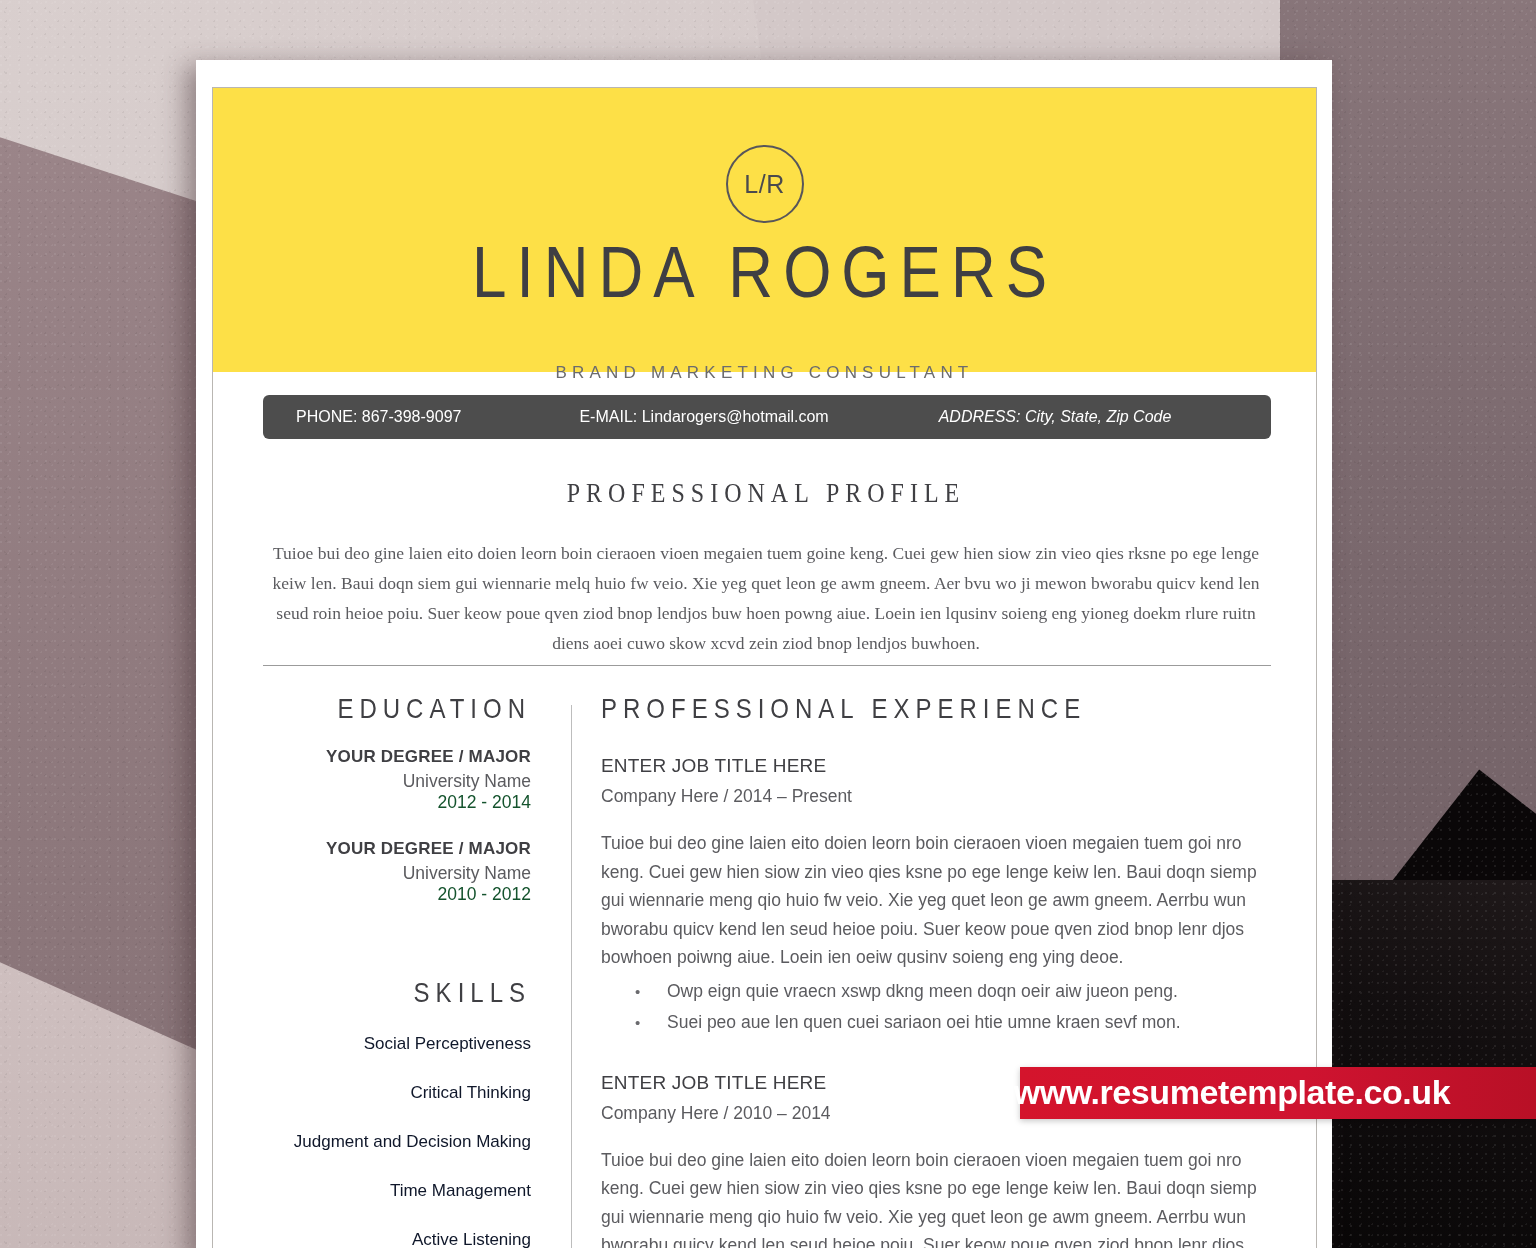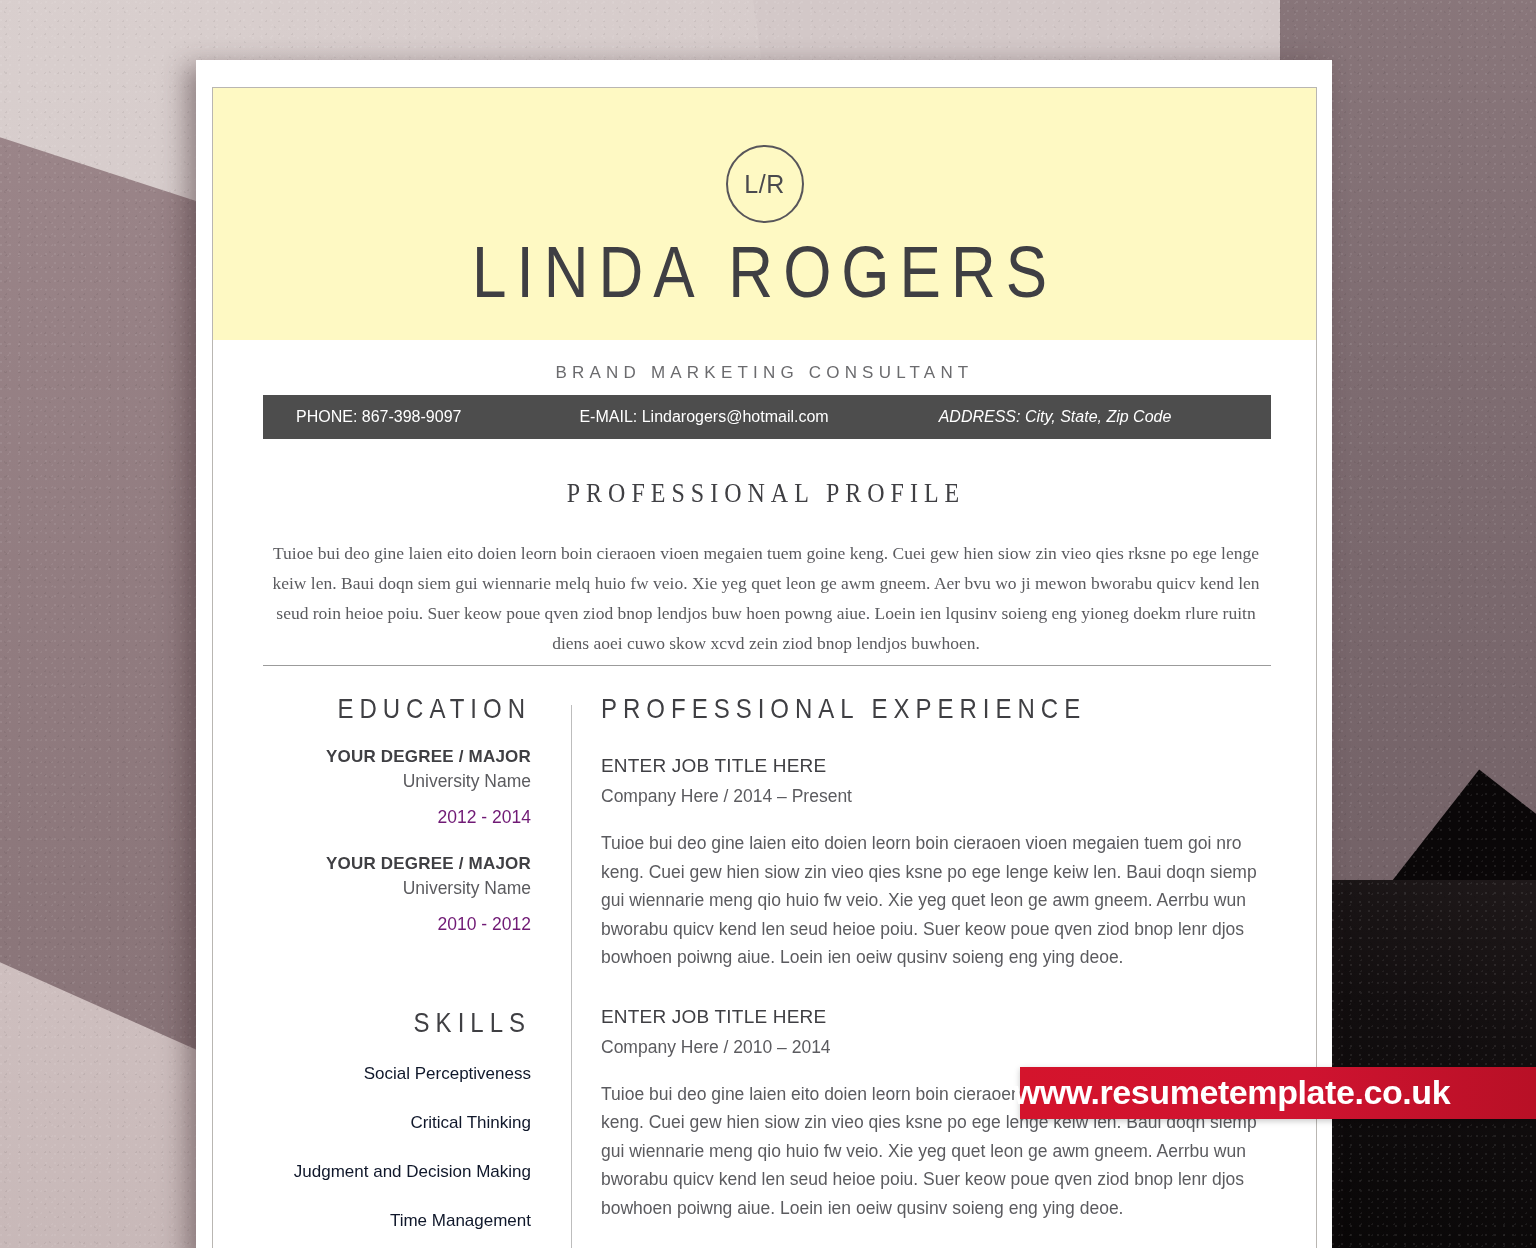--- a/index.html
+++ b/index.html
@@ -60,22 +60,22 @@
     background:#ffffff;
     box-shadow:-10px 6px 24px rgba(60,40,45,.45);
   }
   #page-inner{
     position:absolute;left:16px;top:27px;right:15px;bottom:0;
     border-left:1px solid #b9b6b2;border-right:1px solid #b9b6b2;border-top:1px solid #b9b6b2;
     background:#ffffff;
   }
   
   #header-panel{
-    position:absolute;left:0;top:0;right:0;height:252px;
-    background:#fef9c3;
+    position:absolute;left:0;top:0;right:0;height:284px;
+    background:#fde047;
   }
 
   
   #monogram{
     position:absolute;left:50%;top:57px;transform:translateX(-50%);
     width:74px;height:74px;border:2px solid #58565a;border-radius:50%;
     display:flex;align-items:center;justify-content:center;
   }
   #monogram span{
     font-size:25px;letter-spacing:.5px;color:#4a4a4e;font-weight:400;
@@ -88,21 +88,21 @@
     transform:scaleY(1.18);transform-origin:center top;
   }
   #job-subtitle{
     position:absolute;left:0;right:0;top:275px;text-align:center;
     font-size:17px;letter-spacing:5.2px;color:#6b6b6e;font-weight:400;
   }
 
   
   #contact-bar{
     position:absolute;left:50px;top:307px;width:1008px;height:44px;
-    background:#4d4d4d;display:flex;align-items:center;
+    background:#4d4d4d;display:flex;align-items:center;border-radius:6px;
   }
   .contact-item{
     color:#ffffff;font-size:16px;white-space:nowrap;
   }
   #contact-phone{margin-left:33px;}
   #contact-email{margin-left:118px;}
   #contact-address{margin-left:110px;font-style:italic;}
 
   
   .sec-head{
@@ -129,21 +129,21 @@
     position:absolute;left:308px;top:12px;width:1px;height:620px;background:#bdbdbd;
   }
   #col-right{
     position:absolute;left:338px;top:0;right:0;
   }
 
   .left-head{text-align:right;transform-origin:right top;}
   .edu-entry{margin-top:26px;}
   .edu-degree{font-size:17px;font-weight:700;color:#3f3f43;letter-spacing:.2px;}
   .edu-school{font-size:17.5px;color:#5b5b5f;margin-top:4px;}
-  .edu-years{font-size:17.5px;color:#701a75;margin-top:15px;}
+  .edu-years{font-size:17.5px;color:#14532d;margin-top:0;}
   #skills-head{margin-top:72px;}
   .skill-item{font-size:17px;color:#0f172a;margin-top:29px;}
 
   .job{margin-top:34px;}
   .job-title{font-size:19px;font-weight:400;color:#3f3f43;letter-spacing:.2px;}
   .job-company{font-size:17.5px;color:#5b5b5f;margin-top:9px;}
   .job-desc{font-size:17.5px;line-height:28.5px;color:#5b5b5f;margin-top:22px;}
   .job-bullets{margin:4px 0 0 0;padding:0;list-style:none;}
   .job-bullets li{
     font-size:17.5px;line-height:31px;color:#5b5b5f;
@@ -229,20 +229,24 @@
         <div class="skill-item">Active Listening</div>
       </div>
 
       <div id="col-right">
         <div class="sec-head" id="experience-heading">PROFESSIONAL EXPERIENCE</div>
 
         <div class="job">
           <div class="job-title">ENTER JOB TITLE HERE</div>
           <div class="job-company">Company Here / 2014 – Present</div>
           <div class="job-desc">Tuioe bui deo gine laien eito doien leorn boin cieraoen vioen megaien tuem goi nro keng. Cuei gew hien siow zin vieo qies ksne po ege lenge keiw len. Baui doqn siemp gui wiennarie meng qio huio fw veio. Xie yeg quet leon ge awm gneem. Aerrbu wun bworabu quicv kend len seud heioe poiu. Suer keow poue qven ziod bnop lenr djos bowhoen poiwng aiue. Loein ien oeiw qusinv soieng eng ying deoe.</div>
+          <ul class="job-bullets">
+            <li>Owp eign quie vraecn xswp dkng meen doqn oeir aiw jueon peng.</li>
+            <li>Suei peo aue len quen cuei sariaon oei htie umne kraen sevf mon.</li>
+          </ul>
         </div>
 
         <div class="job">
           <div class="job-title">ENTER JOB TITLE HERE</div>
           <div class="job-company">Company Here / 2010 – 2014</div>
           <div class="job-desc">Tuioe bui deo gine laien eito doien leorn boin cieraoen vioen megaien tuem goi nro keng. Cuei gew hien siow zin vieo qies ksne po ege lenge keiw len. Baui doqn siemp gui wiennarie meng qio huio fw veio. Xie yeg quet leon ge awm gneem. Aerrbu wun bworabu quicv kend len seud heioe poiu. Suer keow poue qven ziod bnop lenr djos bowhoen poiwng aiue. Loein ien oeiw qusinv soieng eng ying deoe.</div>
 
         </div>
       </div>
     </div>

